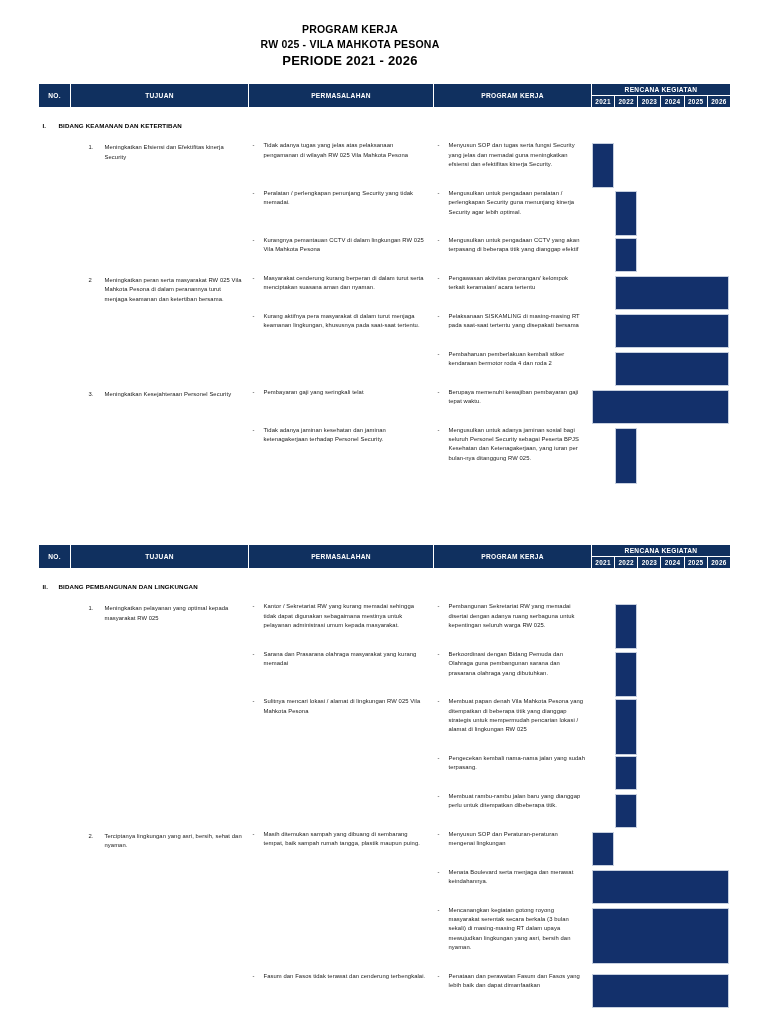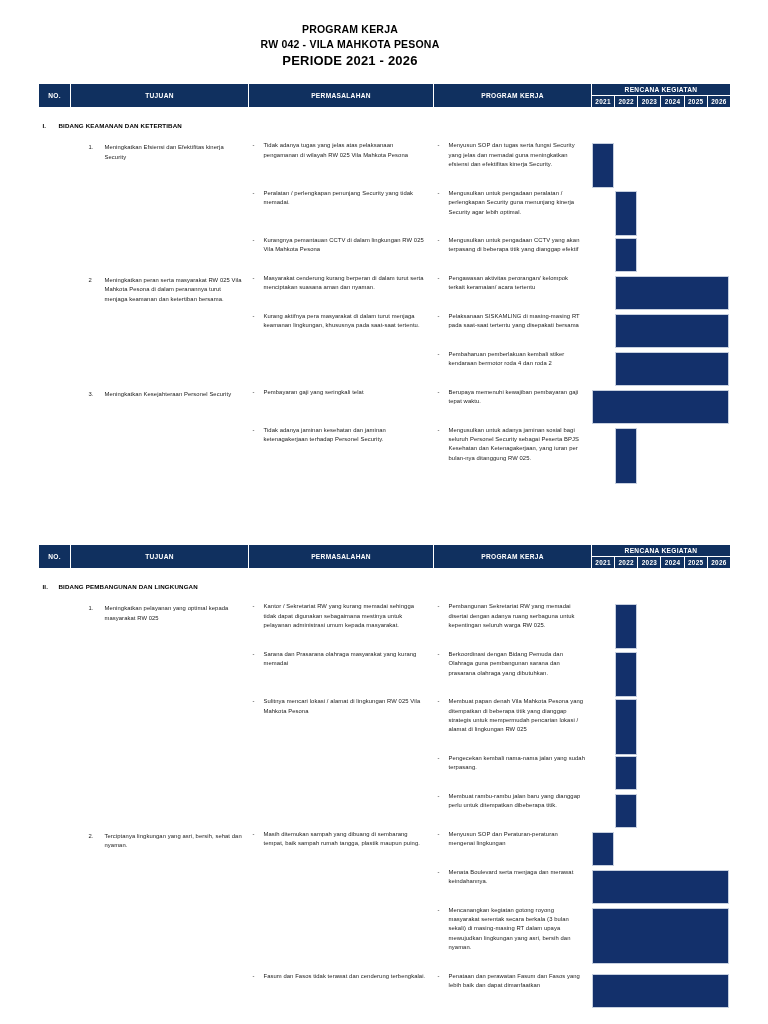--- a/index.html
+++ b/index.html
@@ -99,21 +99,21 @@
   
   .yrcell { position: relative; }
 </style>
 </head>
 <body>
 
 <div class="page">
 
   <div class="title-block">
     <div class="line title-l1">PROGRAM KERJA</div>
-    <div class="line title-l2">RW 042 - VILA MAHKOTA PESONA</div>
+    <div class="line title-l2">RW 025 - VILA MAHKOTA PESONA</div>
     <div class="line title-l3">PERIODE 2021 - 2026</div>
   </div>
 
   <div class="tbl-wrap" style="margin-top:12px;">
     <table class="sched">
       <colgroup>
         <col class="c-no">
           <col class="c-tuj">
           <col class="c-per">
           <col class="c-prog">

